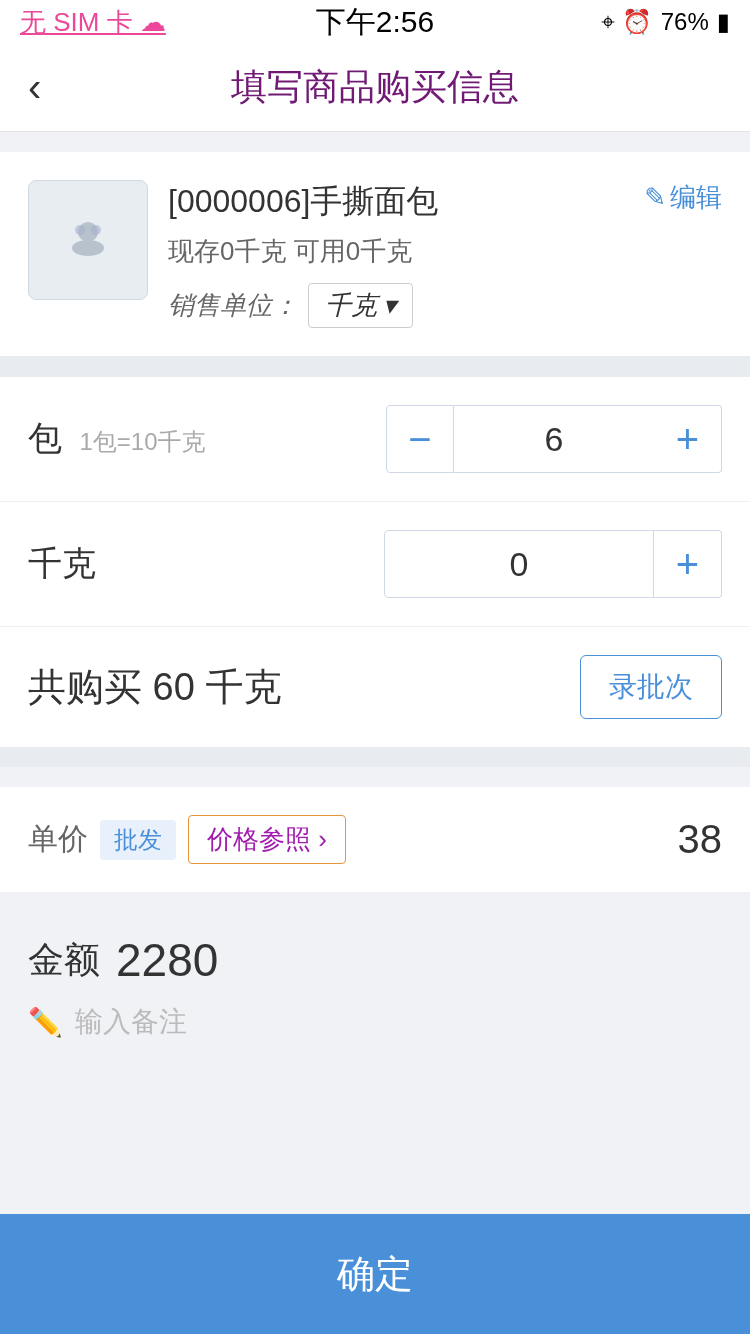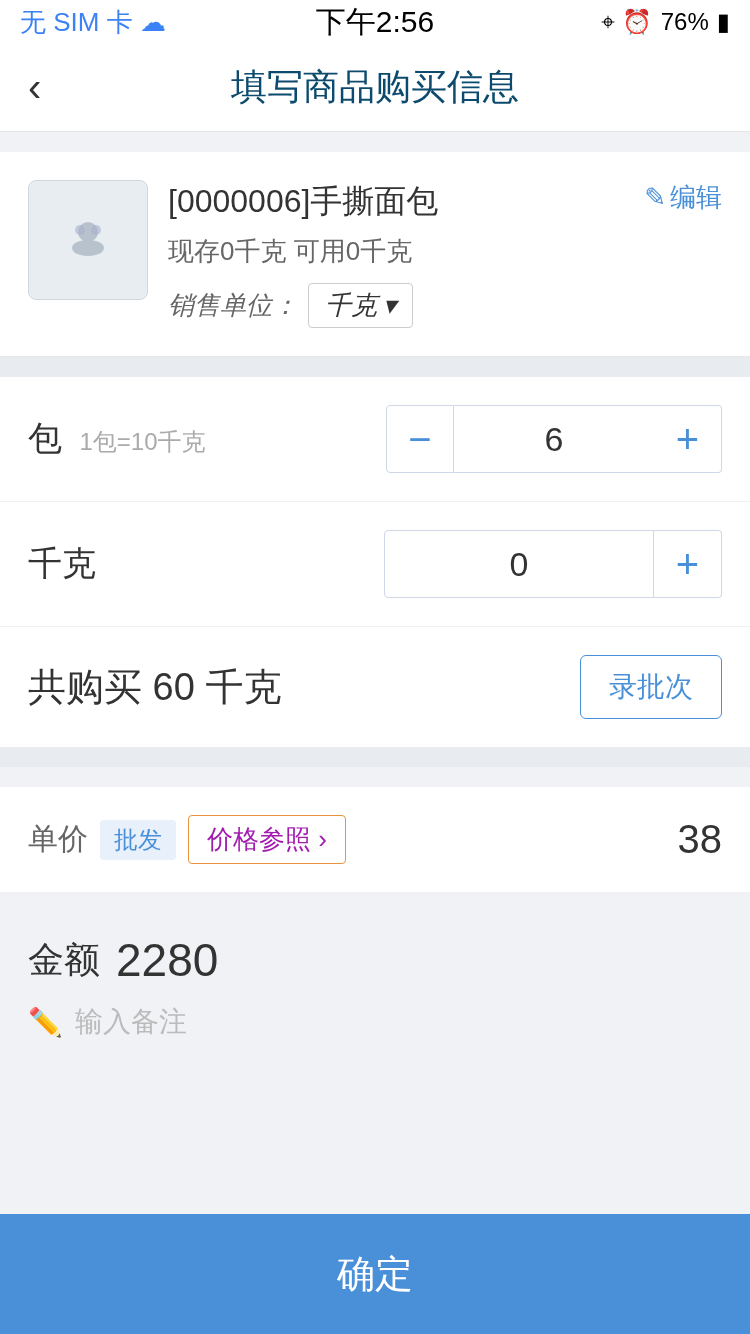--- a/index.html
+++ b/index.html
@@ -22,21 +22,22 @@
       align-items: center;
       justify-content: space-between;
       padding: 0 20px;
       font-size: 28px;
     }
     .status-left {
       display: flex;
       align-items: flex-start;
       gap: 8px;
       font-size: 26px;
-      color: #3b82f6;
+      color: #ec4899;
+      text-decoration: underline;
     }
     .status-center {
       font-size: 30px;
       font-weight: 500;
       color: #000;
       position: absolute;
       left: 50%;
       transform: translateX(-50%);
     }
     .status-right {
@@ -61,21 +62,21 @@
     .nav-back {
       position: absolute;
       left: 28px;
       font-size: 40px;
       color: #333;
       cursor: pointer;
     }
     .nav-title {
       font-size: 36px;
       font-weight: 500;
-      color: #0c4a6e;
+      color: #701a75;
     }
 
     
     .product-card {
       background: #fff;
       margin-top: 20px;
       padding: 28px 28px;
       display: flex;
       align-items: flex-start;
       gap: 20px;

